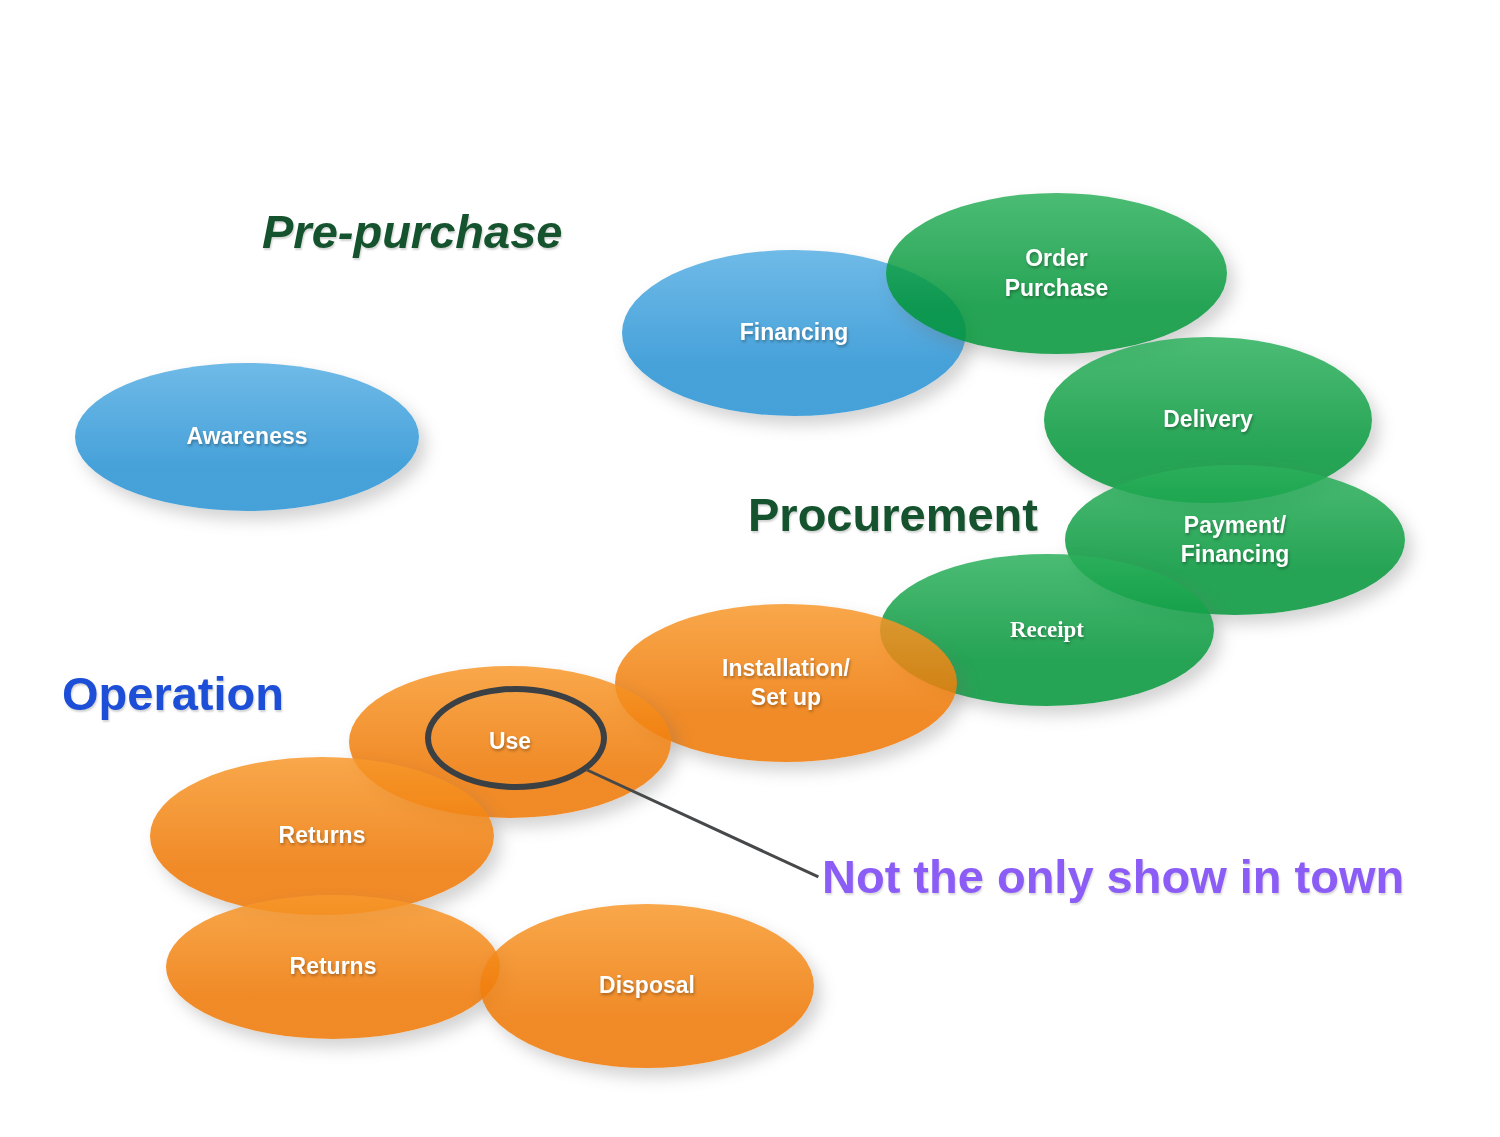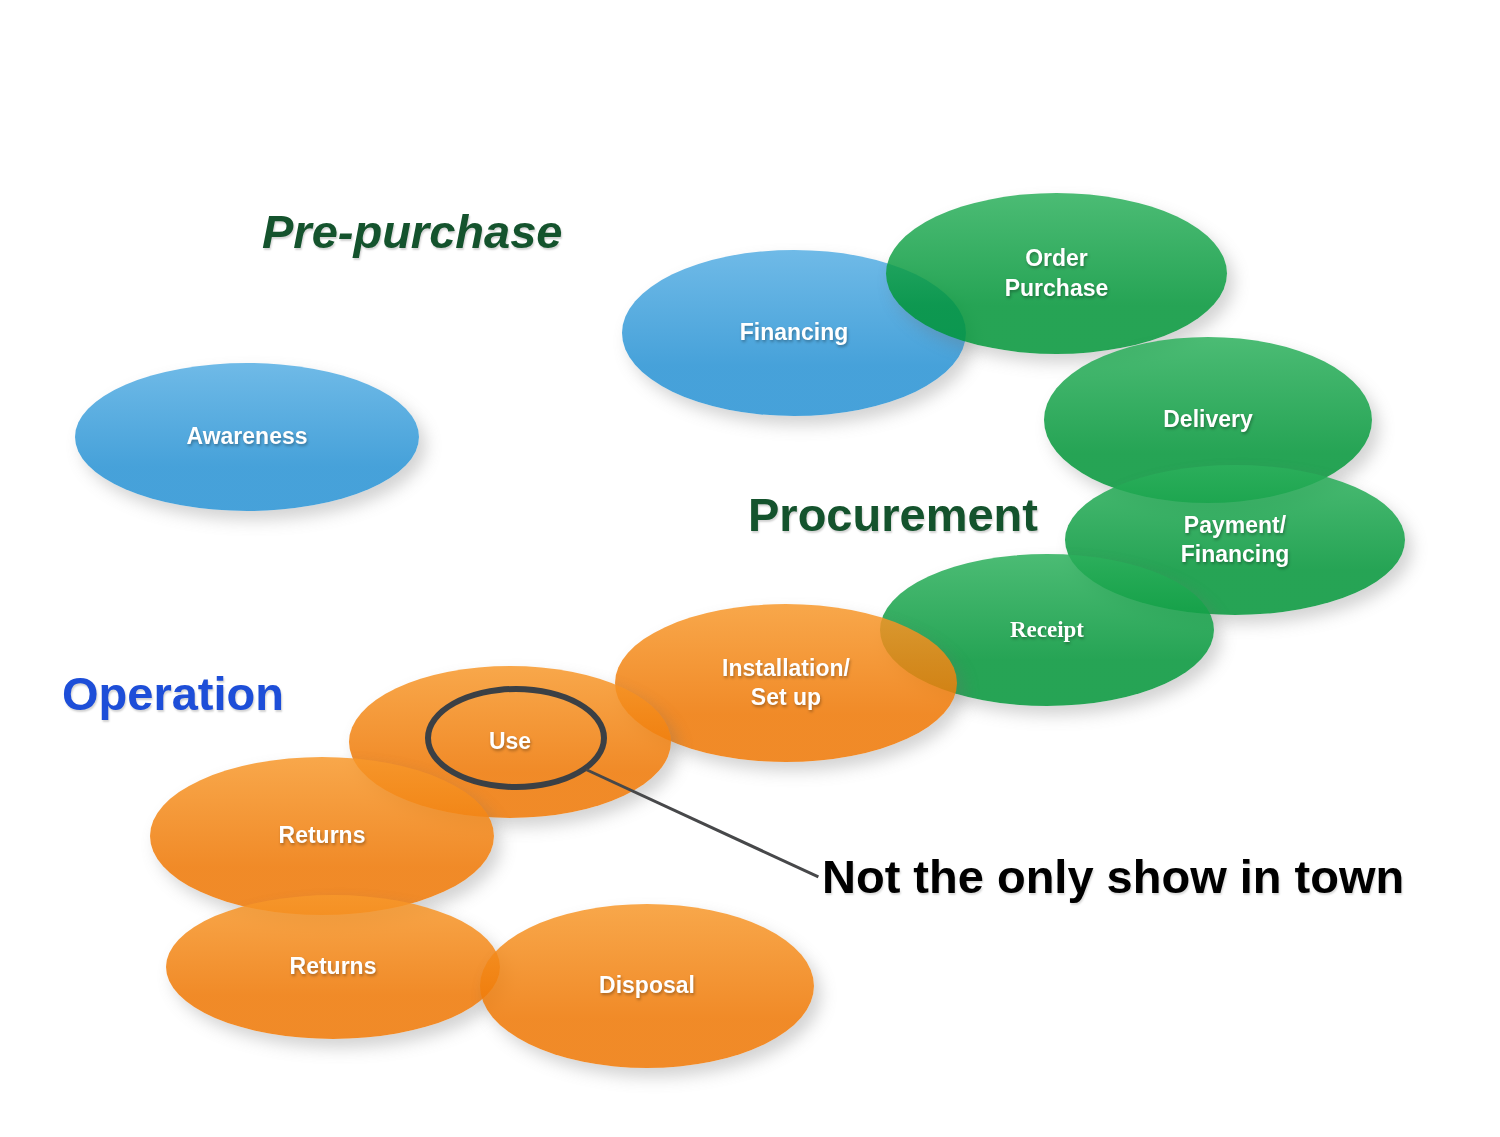--- a/index.html
+++ b/index.html
@@ -63,21 +63,21 @@
     box-sizing:border-box;
   }
   .pointer-line{
     position:absolute;left:586px;top:768px;
     width:256px;height:3px;background:#47484A;
     transform:rotate(24.8deg);
     transform-origin:0 50%;
   }
   .annotation{
     position:absolute;left:822px;top:849px;
-    font-size:47px;font-weight:bold;color:#000000;
+    font-size:47px;font-weight:bold;color:#8b5cf6;
     text-shadow:1px 2px 2px rgba(0,0,0,0.15);
     white-space:nowrap;
     text-align:center;
   }
 </style>
 </head>
 <body>
 
 <div id="slide">
 

